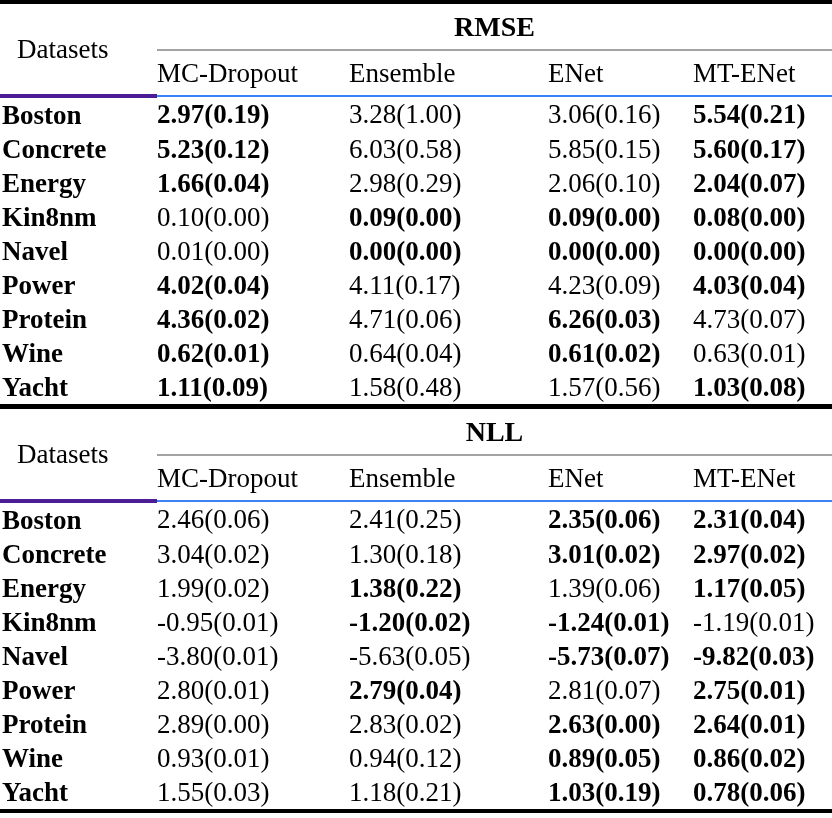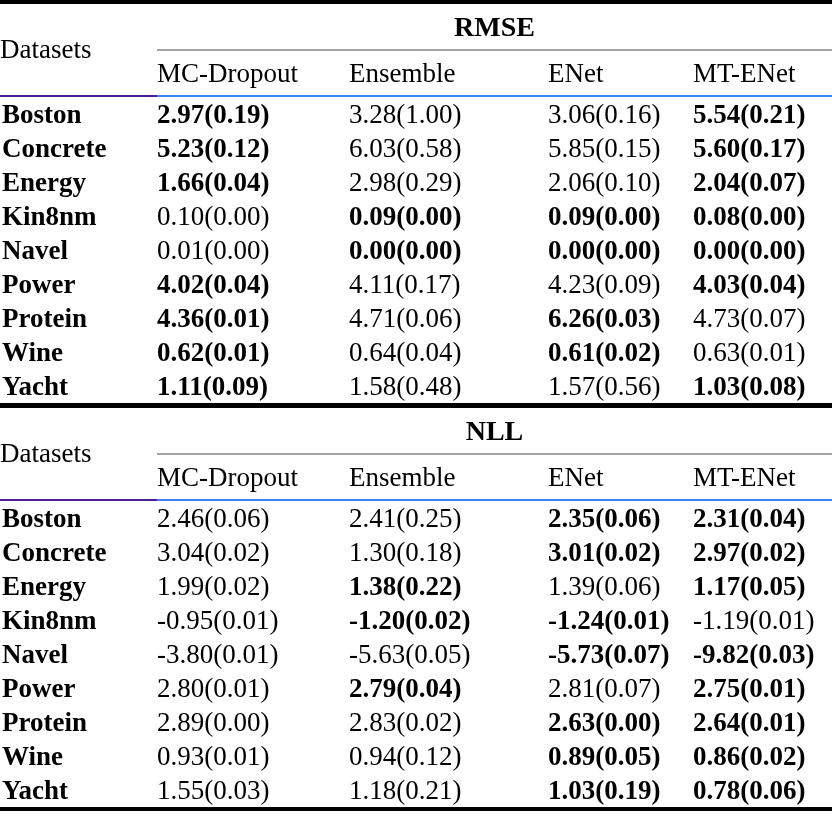--- a/index.html
+++ b/index.html
@@ -30,21 +30,22 @@
   td, th {
     padding: 0;
     vertical-align: middle;
     text-align: left;
     font-weight: normal;
     white-space: nowrap;
     overflow: hidden;
   }
   
   td.datasets {
-    border-bottom: 2px solid #4c1d95; 
+    padding-left: 17px;
+    border-bottom: 4px solid #4c1d95; 
   }
   tr.title-row td.metric {
     height: 45px;
     text-align: center;
     font-weight: bold;
     font-size: 28px;
     border-bottom: 2px solid #a3a3a3; 
   }
   tr.method-row th {
     height: 44px;
@@ -124,21 +125,21 @@
       </tr>
       <tr>
         <td class="ds">Power</td>
         <td class="b">4.02(0.04)</td>
         <td>4.11(0.17)</td>
         <td>4.23(0.09)</td>
         <td class="b">4.03(0.04)</td>
       </tr>
       <tr>
         <td class="ds">Protein</td>
-        <td class="b">4.36(0.01)</td>
+        <td class="b">4.36(0.02)</td>
         <td>4.71(0.06)</td>
         <td class="b">6.26(0.03)</td>
         <td>4.73(0.07)</td>
       </tr>
       <tr>
         <td class="ds">Wine</td>
         <td class="b">0.62(0.01)</td>
         <td>0.64(0.04)</td>
         <td class="b">0.61(0.02)</td>
         <td>0.63(0.01)</td>

